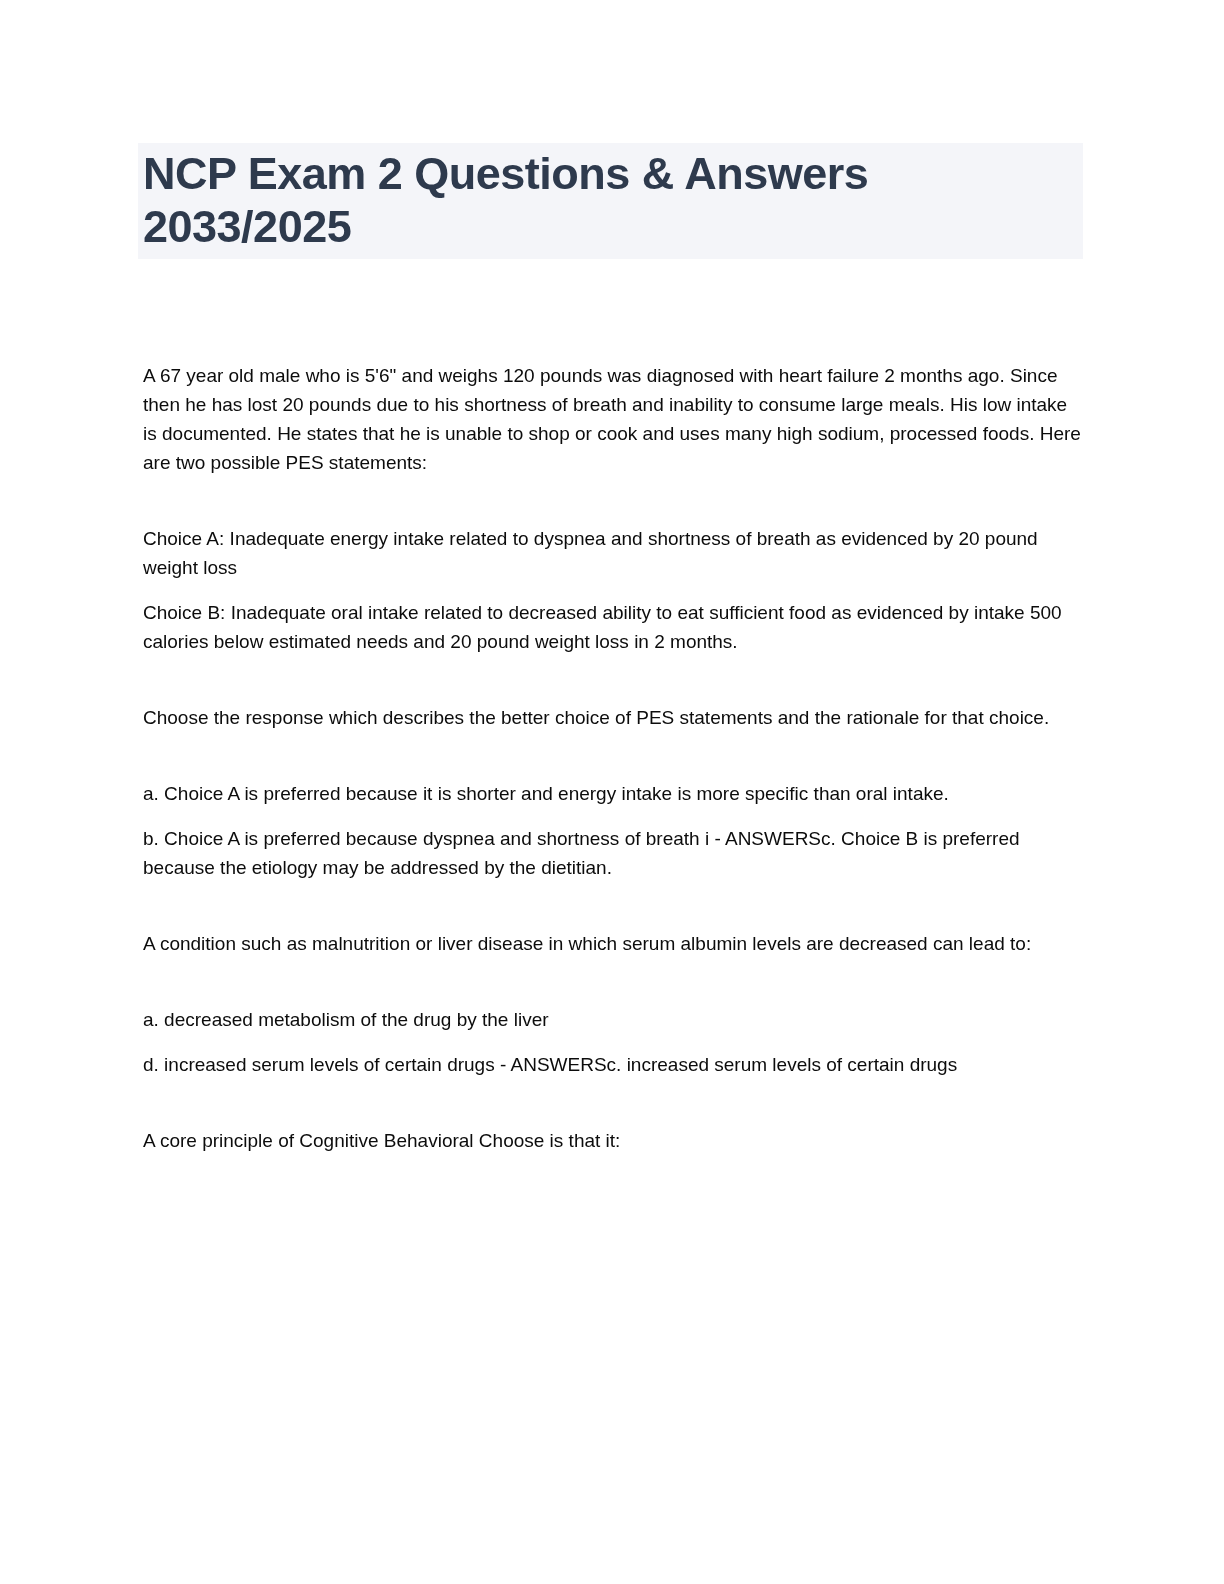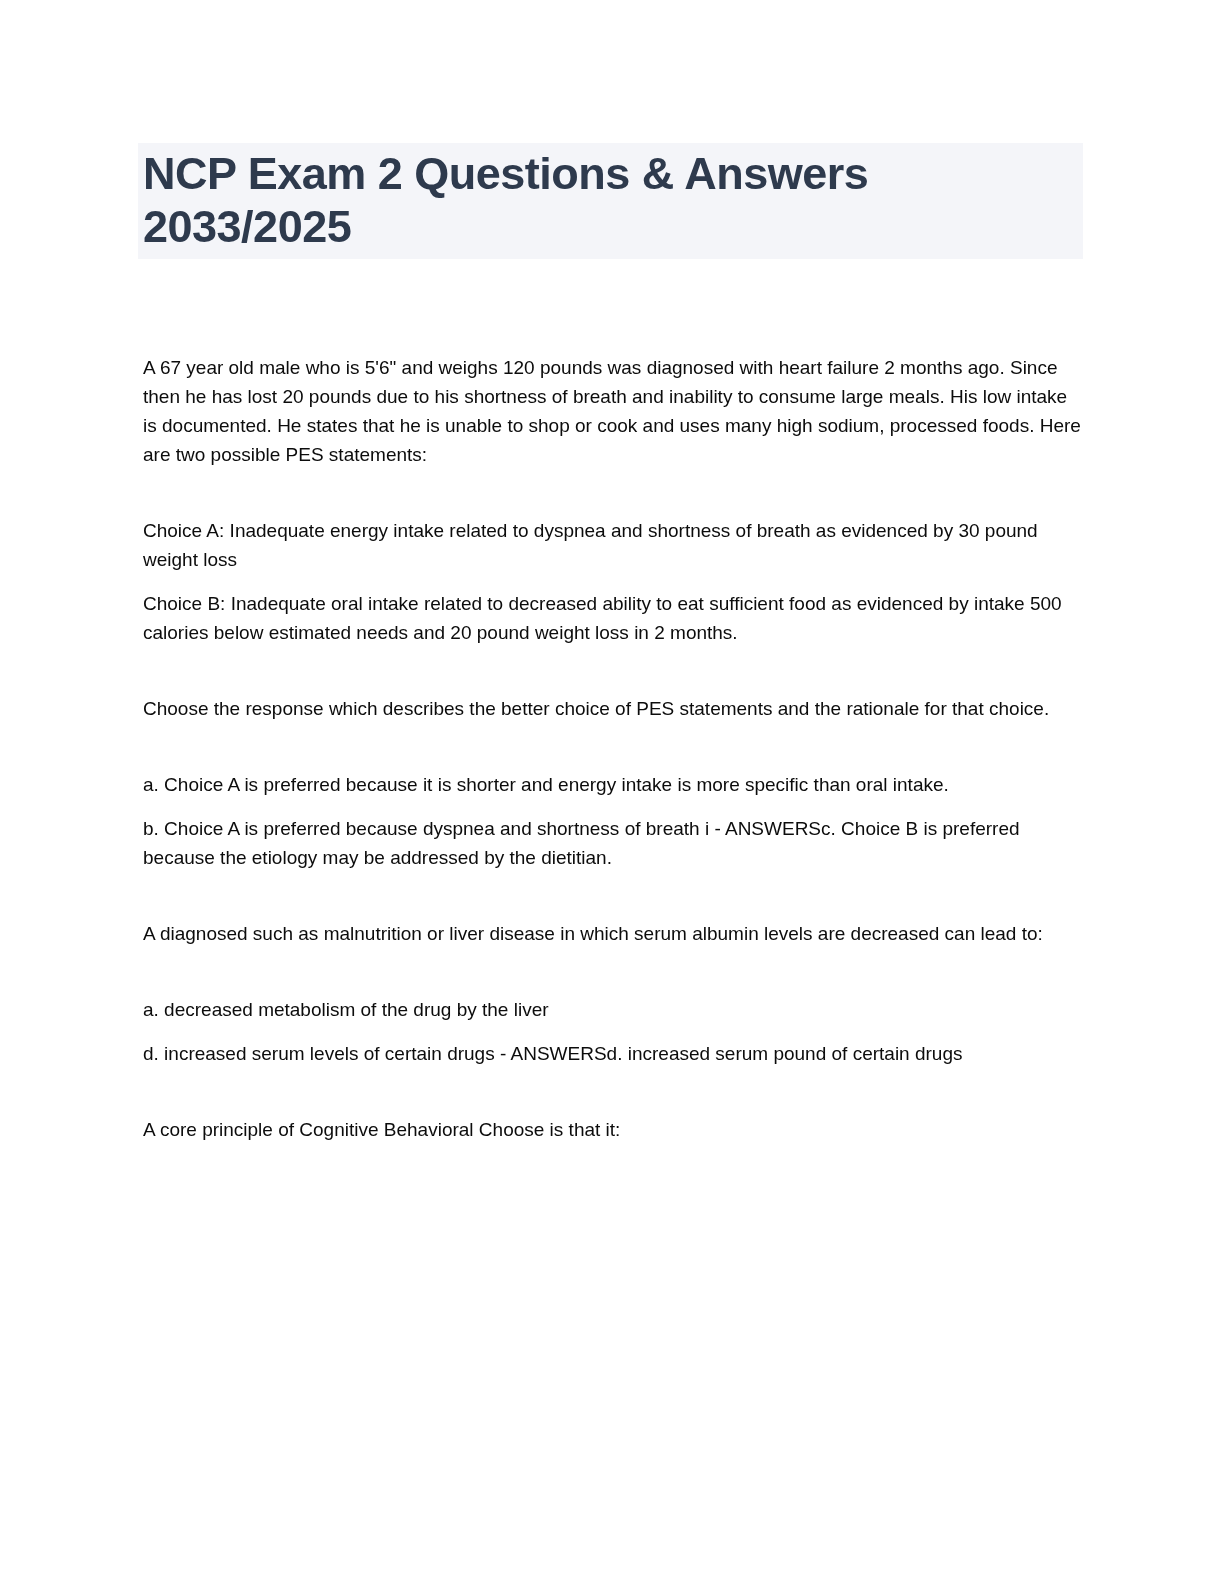--- a/index.html
+++ b/index.html
@@ -32,55 +32,55 @@
     color: #2e3a4d;
     letter-spacing: -0.5px;
   }
   .content {
     position: absolute;
     left: 143px;
     top: 345px;
     width: 940px;
   }
   .para {
-    margin: 8px 0 15px 0;
+    margin: 16px 0 15px 0;
     font-size: 19px;
     line-height: 29px;
     color: #0c0c0c;
   }
   .gap {
     margin-top: 47px;
   }
 </style>
 </head>
 <body>
 
 <div class="page">
 
   <div class="title-block">
     <h1><span>NCP Exam 2 Questions &amp; Answers</span><br><span>2033/2025</span></h1>
   </div>
 
   <div class="content">
     <p class="para">A 67 year old male who is 5'6" and weighs 120 pounds was diagnosed with heart failure 2 months ago. Since then he has lost 20 pounds due to his shortness of breath and inability to consume large meals. His low intake is documented. He states that he is unable to shop or cook and uses many high sodium, processed foods. Here are two possible PES statements:</p>
 
-    <p class="para gap">Choice A: Inadequate energy intake related to dyspnea and shortness of breath as evidenced by 30 pound weight loss</p>
+    <p class="para gap">Choice A: Inadequate energy intake related to dyspnea and shortness of breath as evidenced by 20 pound weight loss</p>
 
     <p class="para">Choice B: Inadequate oral intake related to decreased ability to eat sufficient food as evidenced by intake 500 calories below estimated needs and 20 pound weight loss in 2 months.</p>
 
     <p class="para gap">Choose the response which describes the better choice of PES statements and the rationale for that choice.</p>
 
     <p class="para gap">a. Choice A is preferred because it is shorter and energy intake is more specific than oral intake.</p>
 
     <p class="para">b. Choice A is preferred because dyspnea and shortness of breath i - ANSWERSc. Choice B is preferred because the etiology may be addressed by the dietitian.</p>
 
-    <p class="para gap">A diagnosed such as malnutrition or liver disease in which serum albumin levels are decreased can lead to:</p>
+    <p class="para gap">A condition such as malnutrition or liver disease in which serum albumin levels are decreased can lead to:</p>
 
     <p class="para gap">a. decreased metabolism of the drug by the liver</p>
 
 
 
-    <p class="para">d. increased serum levels of certain drugs - ANSWERSd. increased serum pound of certain drugs</p>
+    <p class="para">d. increased serum levels of certain drugs - ANSWERSc. increased serum levels of certain drugs</p>
 
     <p class="para gap">A core principle of Cognitive Behavioral Choose is that it:</p>
   </div>
 
 </div>
 
 </body></html>

